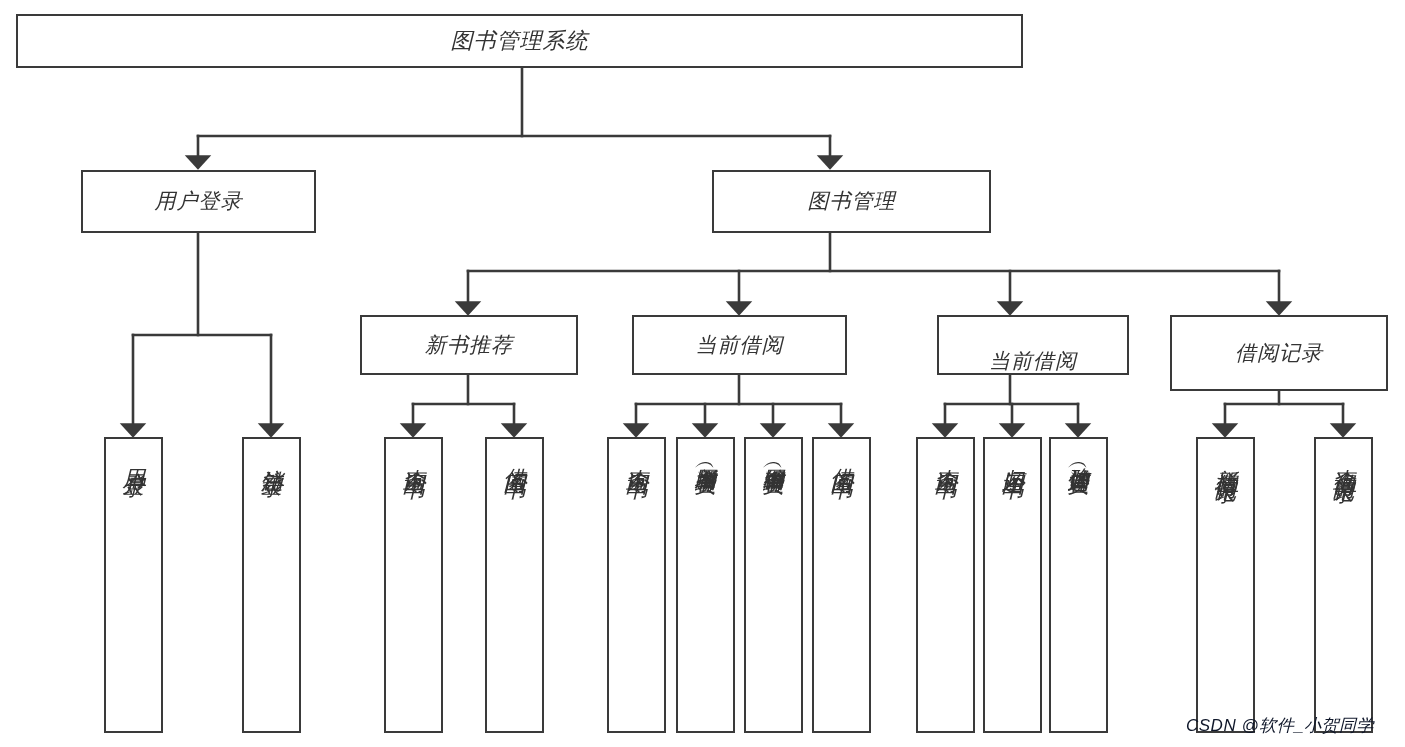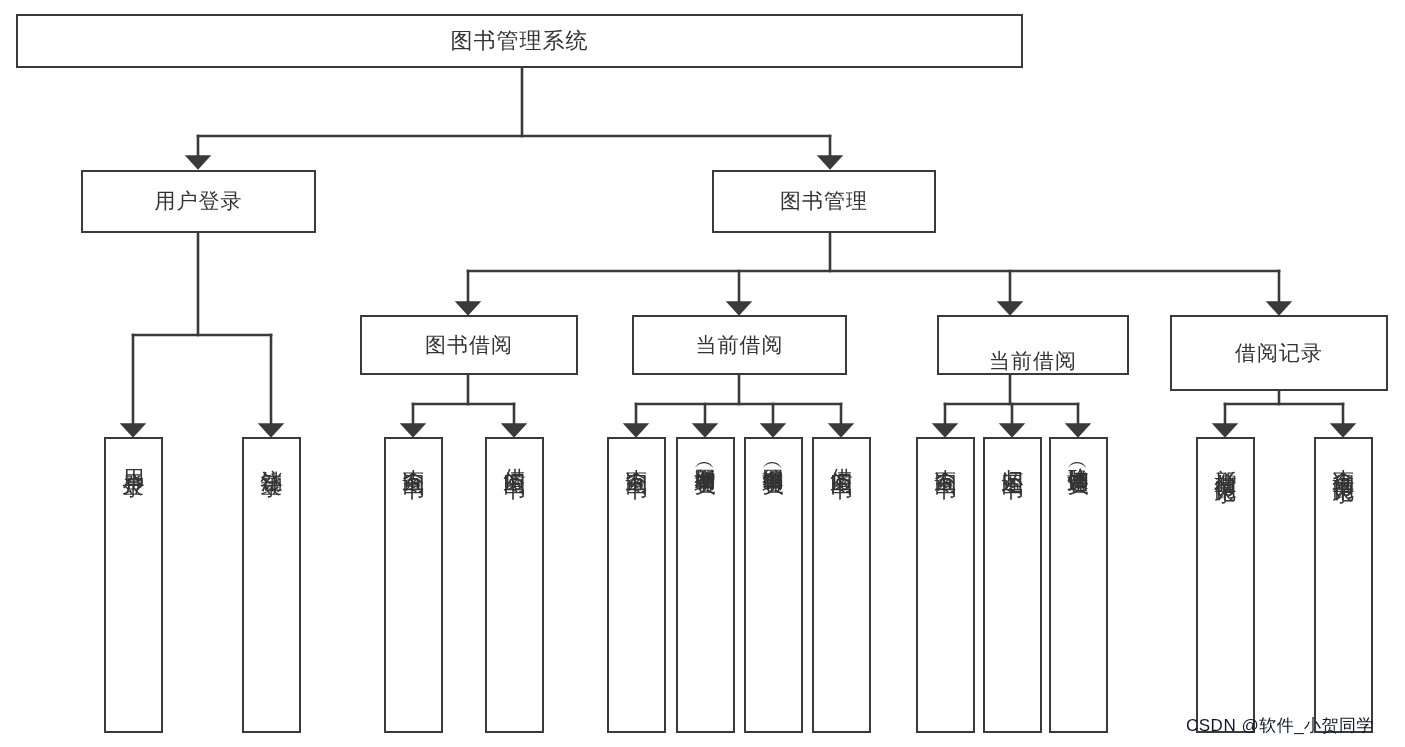--- a/index.html
+++ b/index.html
@@ -10,20 +10,21 @@
   }
   body {
     font-family: "Liberation Sans", "DejaVu Sans", sans-serif;
   }
   #diagram {
     position: relative;
     width: 1405px;
     height: 747px;
     background: #ffffff;
     overflow: hidden;
+    font-style: italic;
   }
   #edges {
     position: absolute;
     left: 0;
     top: 0;
     width: 1405px;
     height: 747px;
     pointer-events: none;
   }
   .node {
@@ -136,26 +137,26 @@
     </g>
   </svg>
 
   <div class="node horiz root" style="left:16px; top:14px; width:1007px; height:54px;">
     <span class="label">图书管理系统</span>
   </div>
 
   <div class="node horiz" style="left:81px; top:170px; width:235px; height:63px;">
     <span class="label">用户登录</span>
   </div>
-  <div class="node horiz" style="left:712px; top:170px; width:224px; height:63px;">
+  <div class="node horiz" style="left:712px; top:170px; width:279px; height:63px;">
     <span class="label">图书管理</span>
   </div>
 
   <div class="node horiz" style="left:360px; top:315px; width:218px; height:60px;">
-    <span class="label">图书借阅</span>
+    <span class="label">新书推荐</span>
   </div>
   <div class="node horiz" style="left:632px; top:315px; width:215px; height:60px;">
     <span class="label">当前借阅</span>
   </div>
   <div class="node horiz" style="left:937px; top:315px; width:192px; height:60px;align-items:flex-end;">
     <span class="label">当前借阅</span>
   </div>
   <div class="node horiz" style="left:1170px; top:315px; width:218px; height:76px;">
     <span class="label">借阅记录</span>
   </div>

